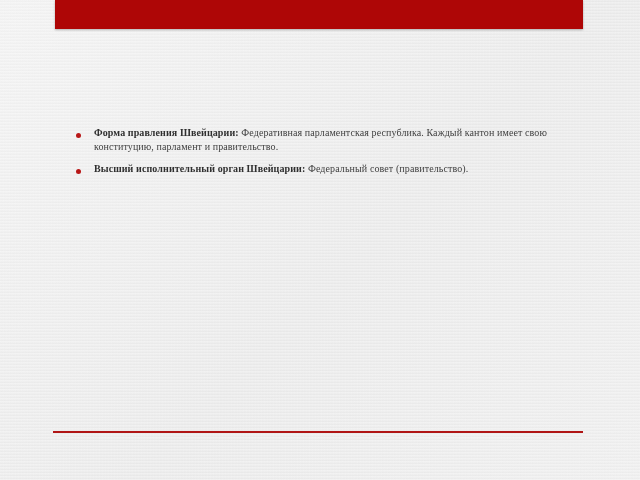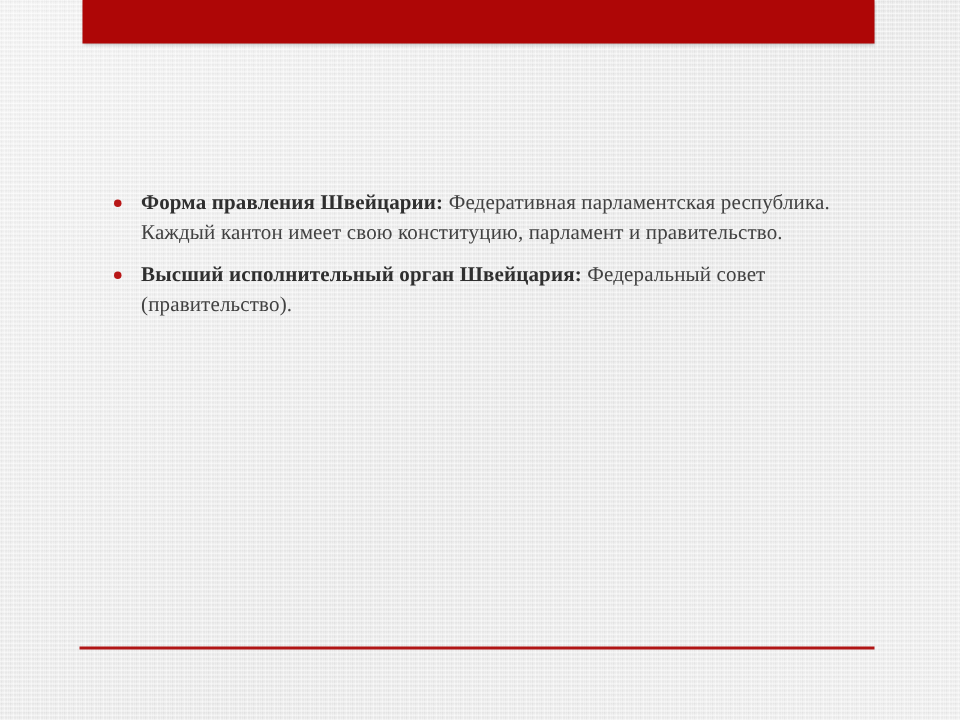--- a/index.html
+++ b/index.html
@@ -47,21 +47,21 @@
   .bullet-list {
     list-style: none;
     margin: 0;
     padding: 0;
   }
 
   .bullet-item {
     position: relative;
     padding-left: 34px;
     margin-bottom: 8px;
-    font-size: 14px;
+    font-size: 10px;
     line-height: 1.42;
     color: #3a3a3a;
     letter-spacing: 0.1px;
     text-align: left;
   }
 
   .bullet-item:last-child {
     margin-bottom: 0;
   }
 
@@ -107,21 +107,21 @@
 
       <li class="bullet-item">
         <span class="bullet-dot"></span>
         <span class="bullet-label">Форма правления Швейцарии:</span><span class="bullet-text"> Федеративная парламентская республика. Каждый кантон имеет свою конституцию, парламент и правительство.</span>
       </li>
 
 
 
       <li class="bullet-item">
         <span class="bullet-dot"></span>
-        <span class="bullet-label"> Высший исполнительный орган Швейцария:</span><span class="bullet-text"> Федеральный совет (правительство).</span>
+        <span class="bullet-label"> Высший исполнительный орган Швейцарии:</span><span class="bullet-text"> Федеральный совет (правительство).</span>
       </li>
 
     </ul>
   </div>
 
   <div class="footer-rule"></div>
 
 </div>
 
 </body></html>

